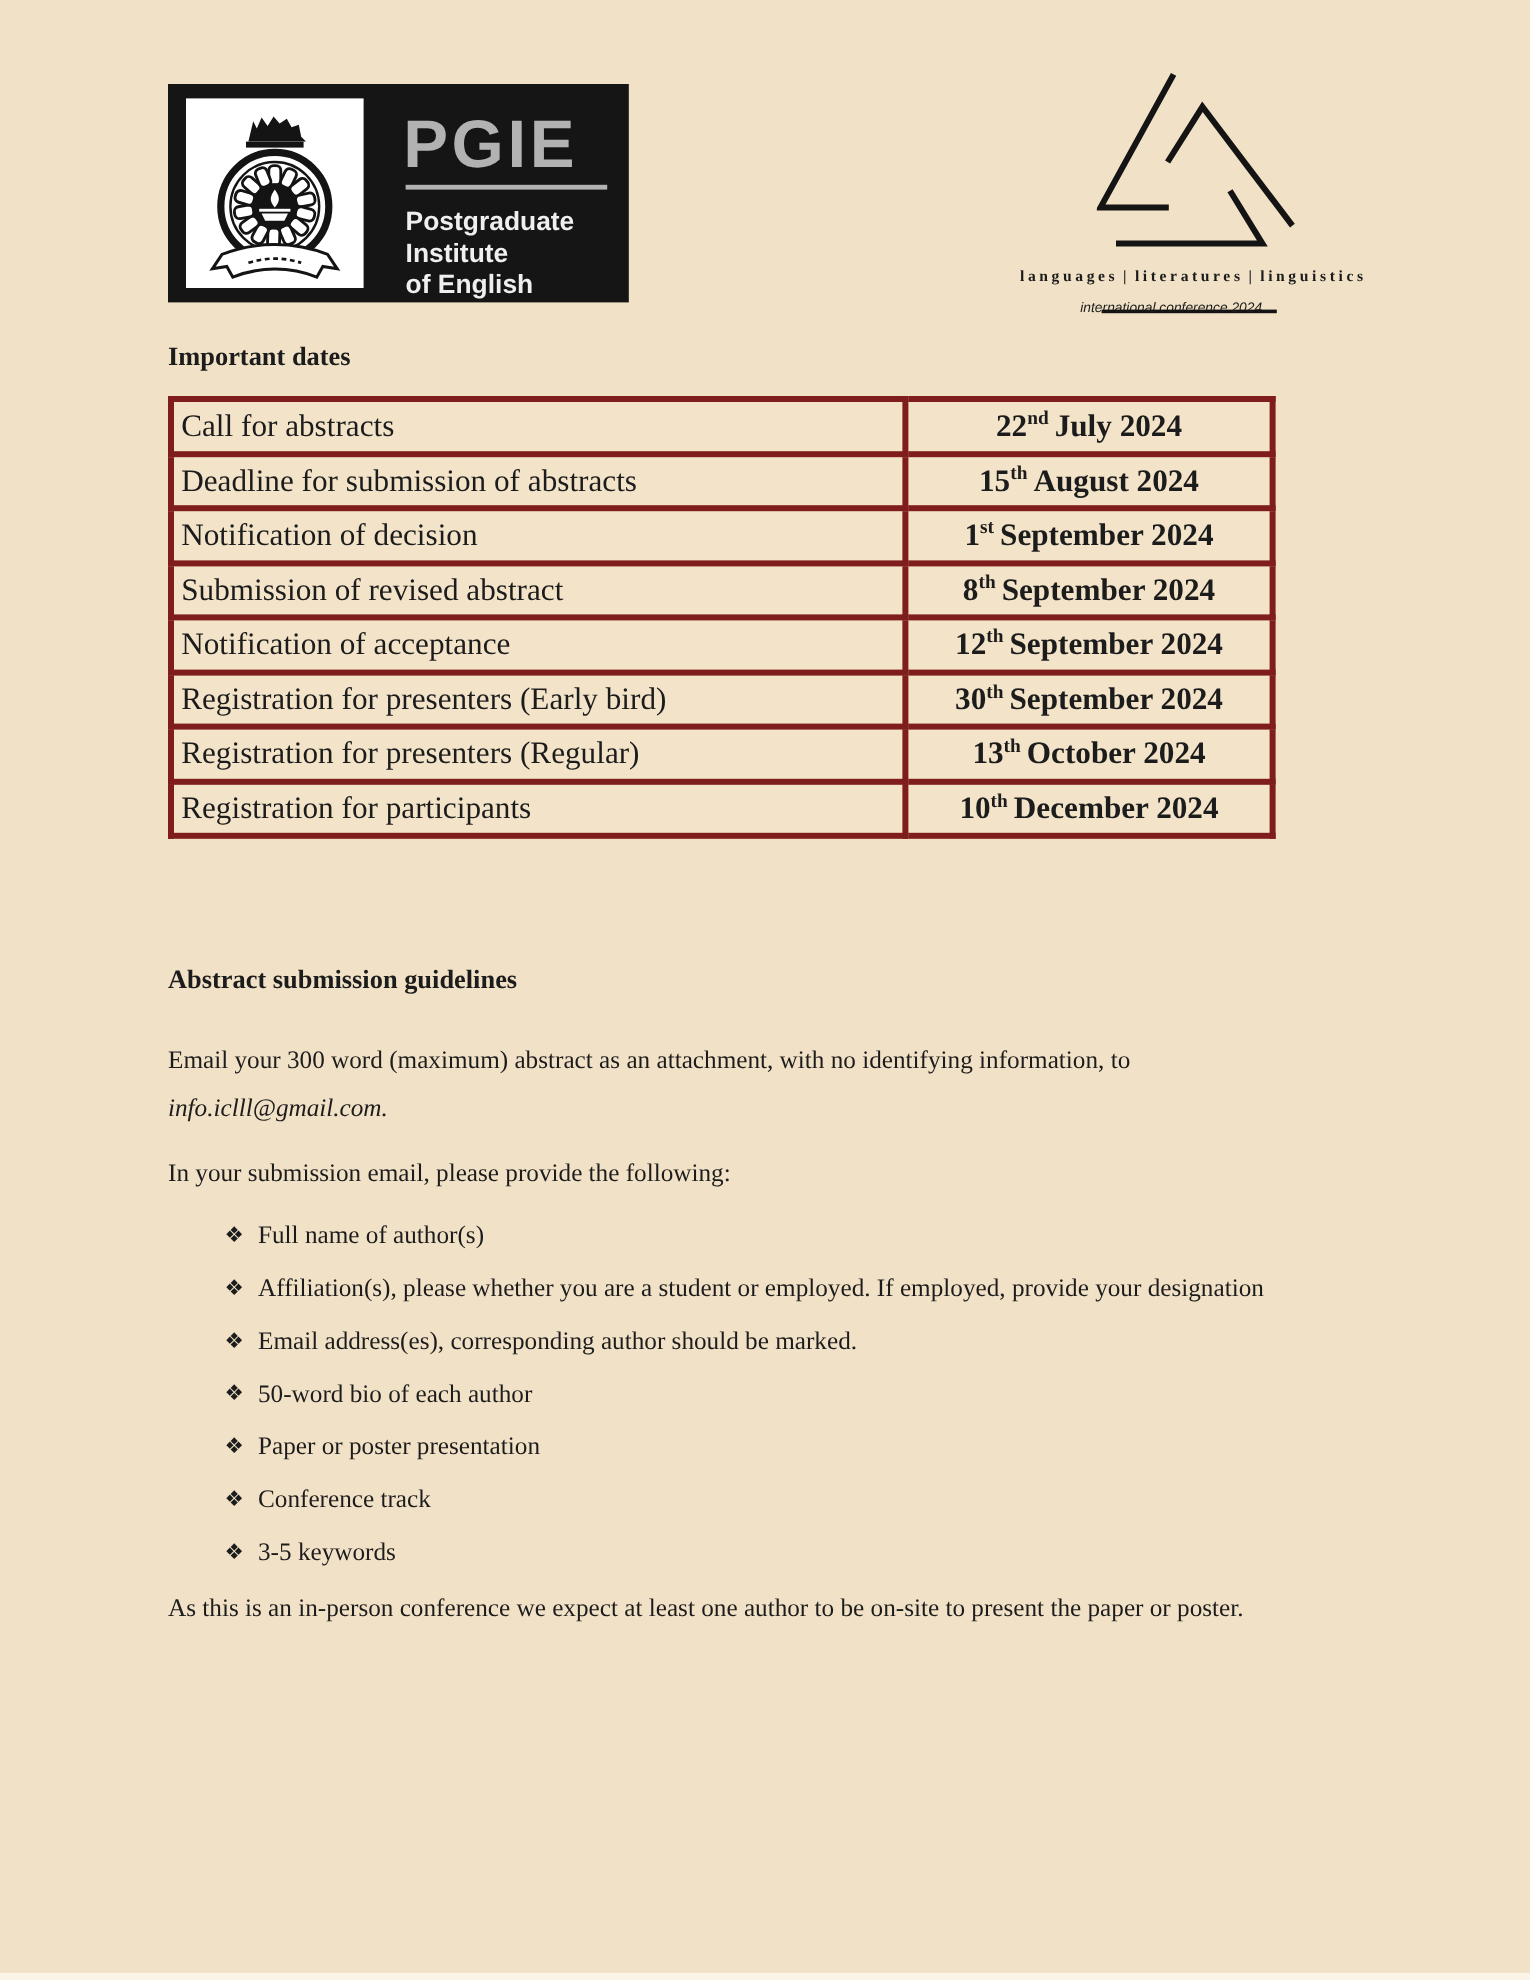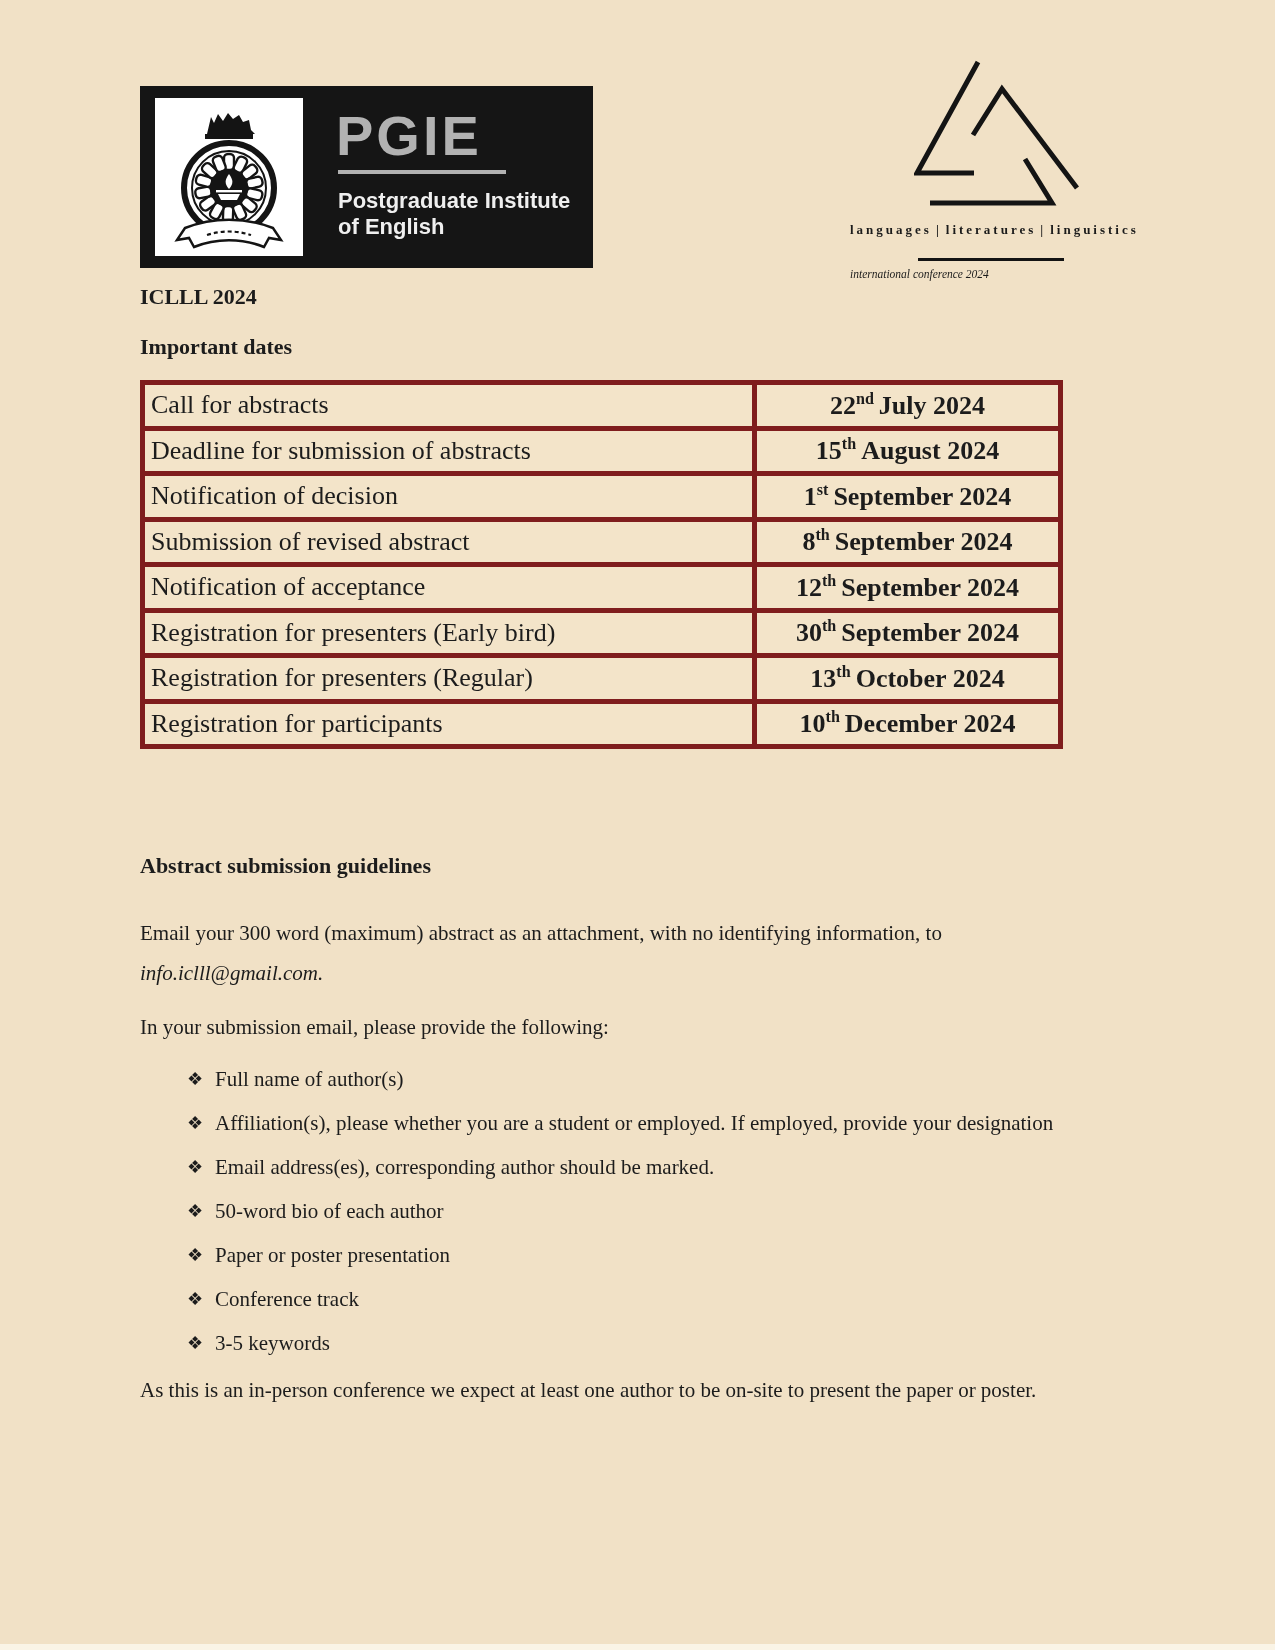--- a/index.html
+++ b/index.html
@@ -9,22 +9,22 @@
     height: 1650px;
     background: #f1e1c6;
     font-family: "Liberation Serif", "DejaVu Serif", serif;
     color: #1c1c1c;
     overflow: hidden;
   }
 
   
   .pgie-box {
     position: absolute;
-    left: 140px; top: 86px;
-    width: 453px; height: 182px;
+    left: 140px; top: 70px;
+    width: 384px; height: 182px;
     background: #151515;
   }
   .pgie-panel {
     position: absolute;
     left: 15px; top: 12px;
     width: 148px; height: 158px;
     background: #ffffff;
   }
   .pgie-panel svg { width: 100%; height: 100%; display:block; }
   .pgie-acronym {
@@ -65,22 +65,23 @@
     letter-spacing: 3px;
     color:#1b1b1b;
     white-space: nowrap;
   }
   .conf-tagline .sep { font-weight: bold; margin: 0 4px; }
   .conf-underline {
     position:absolute; left:118px; top:208px;
     width:146px; height:3px; background:#131313;
   }
   .conf-sub {
-    position:absolute; left:50px; top:218px; width:252px;
-    font-family: Liberation Serif, serif;
+    position:absolute; left:50px; top:201px; width:252px;
+    text-align:center;
+    font-family: Liberation Sans, sans-serif;
     font-style: italic;
     font-size: 11.5px;
     color:#1b1b1b;
   }
 
   
   .content {
     position: absolute;
     left: 140px; top: 284px;
     width: 920px;
@@ -198,21 +199,20 @@
     </svg>
     <div class="conf-tagline">
       <span>languages</span><span class="sep">|</span><span>literatures</span><span class="sep">|</span><span>linguistics</span>
     </div>
     <div class="conf-underline"></div>
     <div class="conf-sub">international conference 2024</div>
   </div>
 
   <div class="content">
 
-    <div class="doc-title">ICLLL 2024</div>
 
     <div class="section-heading">Important dates</div>
 
     <table class="dates">
       <colgroup>
           <col style="width:612px">
           <col style="width:306px">
         </colgroup>
       <tbody>
         <tr>

